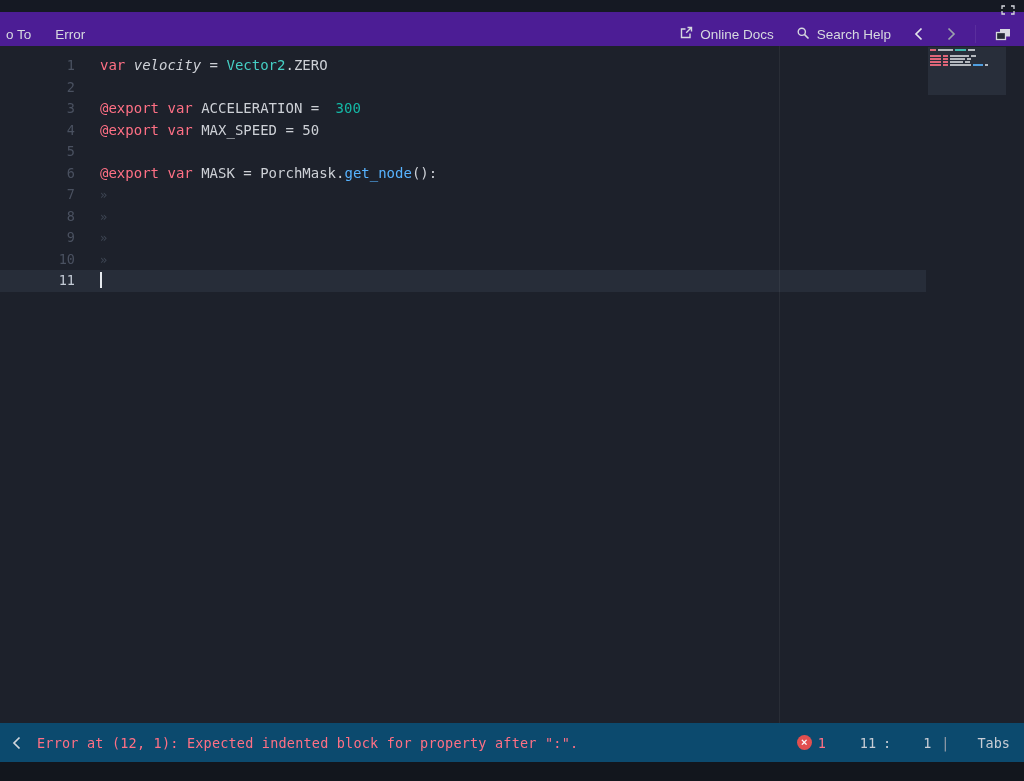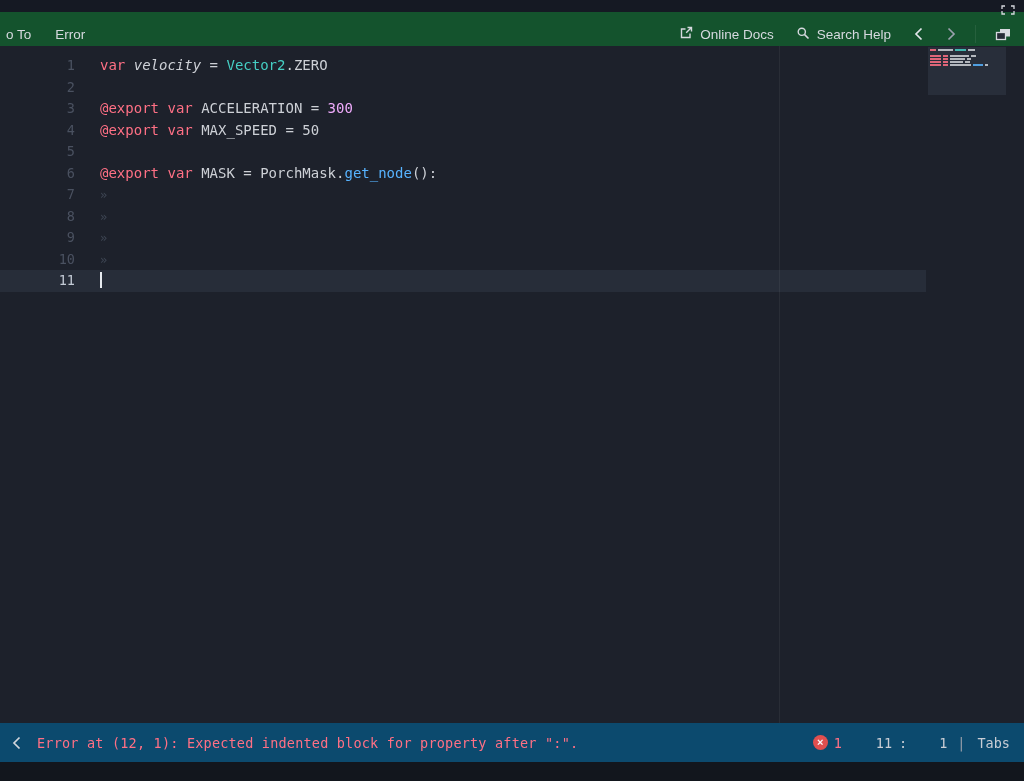--- a/index.html
+++ b/index.html
@@ -5,21 +5,21 @@
   * { margin:0; padding:0; box-sizing:border-box; }
   html,body { width:1024px; height:781px; overflow:hidden; background:#1d212b;
               font-family:"Liberation Sans", sans-serif; }
   .app { width:1024px; height:781px; display:flex; flex-direction:column; }
 
   
   .top-strip { height:12px; background:#151923; position:relative; flex:none; }
   .df-icon { position:absolute; right:9px; top:1px; }
 
   
-  .topbar { height:34px; background:#14532d; flex:none; display:flex; align-items:center;
+  .topbar { height:34px; background:#4c1d95; flex:none; display:flex; align-items:center;
             color:#d6d9df; font-size:13.5px; padding:10px 8px 0 2px; }
   .menu-left { display:flex; align-items:center; gap:16px; }
   .menu-item { padding:4px 4px; cursor:default; }
   .menu-right { margin-left:auto; display:flex; align-items:center; gap:14px; }
   .tb-btn { display:flex; align-items:center; gap:7px; padding:3px 4px;text-align:right; }
   .nav-btn { display:flex; align-items:center; padding:2px 5px; }
   .tb-sep { width:1px; height:18px; background:rgba(255,255,255,0.08); }
 
   
   .editor { position:relative; flex:1; background:#1d212b; overflow:hidden;
@@ -52,21 +52,21 @@
   .sb-right { margin-left:auto; display:flex; align-items:center; }
   .err-badge { display:flex; align-items:center; gap:6px; color:#ff7085; margin-right:34px; }
   .err-icon { width:15px; height:15px; border-radius:50%; background:#e14f4f; color:#fbfbfd;
               font-size:11px; line-height:15px; text-align:center; font-weight:bold;
               font-family:"Liberation Sans", sans-serif; }
   .pos { display:flex; align-items:center; }
   .pos .line-val { }
   .pos .colon { margin-left:7px; }
   .pos .col-val { margin-left:32px; }
   .pos .sep { margin-left:10px; color:#9aa0ab; }
-  .pos .indent-val { margin-left:12px; }
+  .pos .indent-val { margin-left:28px; }
 
   
   .bottom-strip { height:19px; background:#12161d; flex:none; }
 </style>
 </head>
 <body>
 
 <div class="app">
 
   <div class="top-strip">
@@ -119,21 +119,21 @@
         </svg>
       </span>
     </div>
   </div>
 
   <div class="editor">
     <div class="guideline"></div>
     <div id="code-lines">
         <div class="code-line"><span class="gutter">1</span><span class="content"><span style="color: rgb(255, 112, 133);">var</span><span style="color: rgb(205, 208, 214); font-style: italic;"> velocity = </span><span style="color: rgb(69, 207, 196);">Vector2</span><span style="color: rgb(205, 208, 214);">.ZERO</span></span></div>
         <div class="code-line"><span class="gutter">2</span><span class="content"></span></div>
-        <div class="code-line"><span class="gutter">3</span><span class="content"><span style="color: rgb(255, 112, 133);">@export</span><span style="color: rgb(205, 208, 214);"> </span><span style="color: rgb(255, 112, 133);">var</span><span style="color: rgb(205, 208, 214);"> ACCELERATION = </span><span style="color: #f0abfc;">300</span></span></div>
+        <div class="code-line"><span class="gutter">3</span><span class="content"><span style="color: rgb(255, 112, 133);">@export</span><span style="color: rgb(205, 208, 214);"> </span><span style="color: rgb(255, 112, 133);">var</span><span style="color: rgb(205, 208, 214);"> ACCELERATION = </span><span style="color: #14b8a6; margin-left: 8px;">300</span></span></div>
         <div class="code-line"><span class="gutter">4</span><span class="content"><span style="color: rgb(255, 112, 133);">@export</span><span style="color: rgb(205, 208, 214);"> </span><span style="color: rgb(255, 112, 133);">var</span><span style="color: rgb(205, 208, 214);"> MAX_SPEED = </span><span style="color: rgb(205, 208, 214);">50</span></span></div>
         <div class="code-line"><span class="gutter">5</span></div>
         <div class="code-line"><span class="gutter">6</span><span class="content"><span style="color: rgb(255, 112, 133);">@export</span><span style="color: rgb(205, 208, 214);"> </span><span style="color: rgb(255, 112, 133);">var</span><span style="color: rgb(205, 208, 214);"> MASK = PorchMask.</span><span style="color: rgb(87, 179, 255);">get_node</span><span style="color: rgb(205, 208, 214);">():</span></span></div>
         <div class="code-line"><span class="gutter">7</span><span class="content"><span class="tabmark" style="color: rgb(62, 70, 84);">»</span></span></div>
         <div class="code-line"><span class="gutter">8</span><span class="content"><span class="tabmark" style="color: rgb(62, 70, 84);">»</span></span></div>
         <div class="code-line"><span class="gutter">9</span><span class="content"><span class="tabmark" style="color: rgb(62, 70, 84);">»</span></span></div>
         <div class="code-line"><span class="gutter">10</span><span class="content"><span class="tabmark" style="color: rgb(62, 70, 84);">»</span></span></div>
         <div class="code-line current"><span class="gutter">11</span><span class="content"><span class="caret"></span></span></div>
       </div>
     <div class="minimap">

